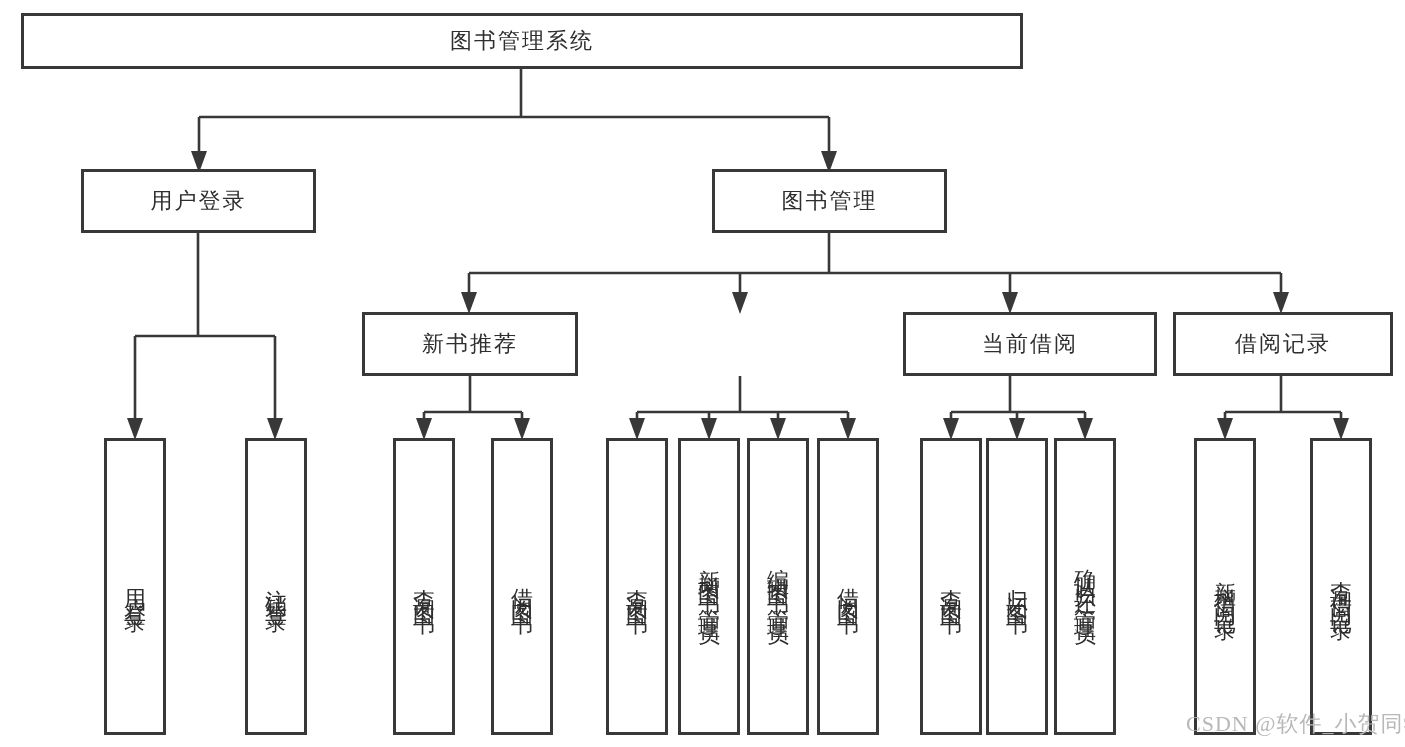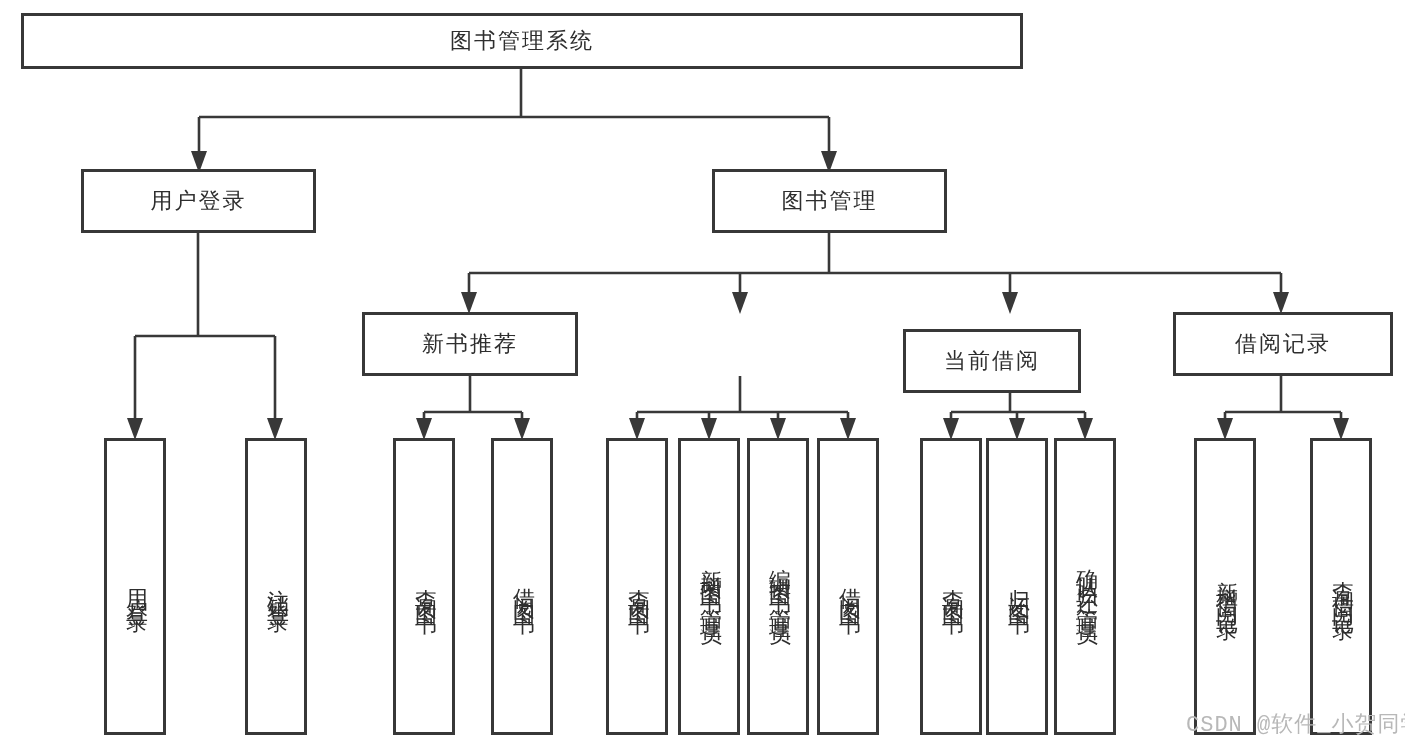--- a/index.html
+++ b/index.html
@@ -6,21 +6,21 @@
     --line:#383838;
     --text:#2e2e2e;
     --watermark:#b8b8b8;
     --background:#ffffff;
   }
   html,body{margin:0;padding:0;background:var(--background);}
   .canvas{
     position:relative;
     width:1405px;height:747px;
     background:var(--background);
-    font-family:Liberation Mono, monospace;
+    font-family:Liberation Serif, serif;
     overflow:hidden;
   }
   .wires{position:absolute;left:0;top:0;z-index:1;}
   .wire{stroke:var(--line);stroke-width:2.6;fill:none;}
   .ahead{fill:var(--line);stroke:none;}
   .node{
     position:absolute;
     box-sizing:border-box;
     border:3px solid var(--line);
     background:var(--background);
@@ -105,21 +105,21 @@
       <path d="M1217,418 L1233,418 L1225,440 Z" class="ahead"></path>
       <path d="M1333,418 L1349,418 L1341,440 Z" class="ahead"></path>
     </svg>
 
   <div class="node h" style="left:21px;top:13px;width:1002px;height:56px">图书管理系统</div>
 
   <div class="node h" style="left:81px;top:169px;width:235px;height:64px">用户登录</div>
   <div class="node h" style="left:362px;top:312px;width:216px;height:64px">新书推荐</div>
 
   <div class="node h" style="left:712px;top:169px;width:235px;height:64px">图书管理</div>
-  <div class="node h" style="left:903px;top:329px;width:178px;height:64px">当前借阅</div>
+  <div class="node h" style="left:903px;top:312px;width:254px;height:64px">当前借阅</div>
   <div class="node h" style="left:1173px;top:312px;width:220px;height:64px">借阅记录</div>
 
   <div class="node v" style="left:104px;top:438px;width:62px;height:297px">用户登录</div>
   <div class="node v" style="left:245px;top:438px;width:62px;height:297px">注销登录</div>
 
   <div class="node v" style="left:393px;top:438px;width:62px;height:297px">查询图书</div>
   <div class="node v" style="left:491px;top:438px;width:62px;height:297px">借阅图书</div>
 
   <div class="node v" style="left:606px;top:438px;width:62px;height:297px">查询图书</div>
   <div class="node v" style="left:678px;top:438px;width:62px;height:297px">新增图书（管理员）</div>

